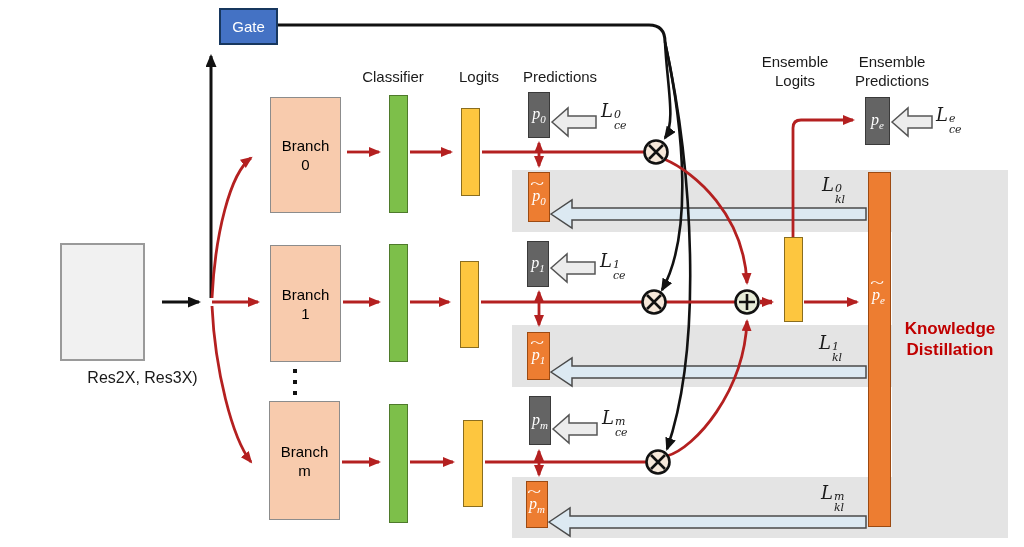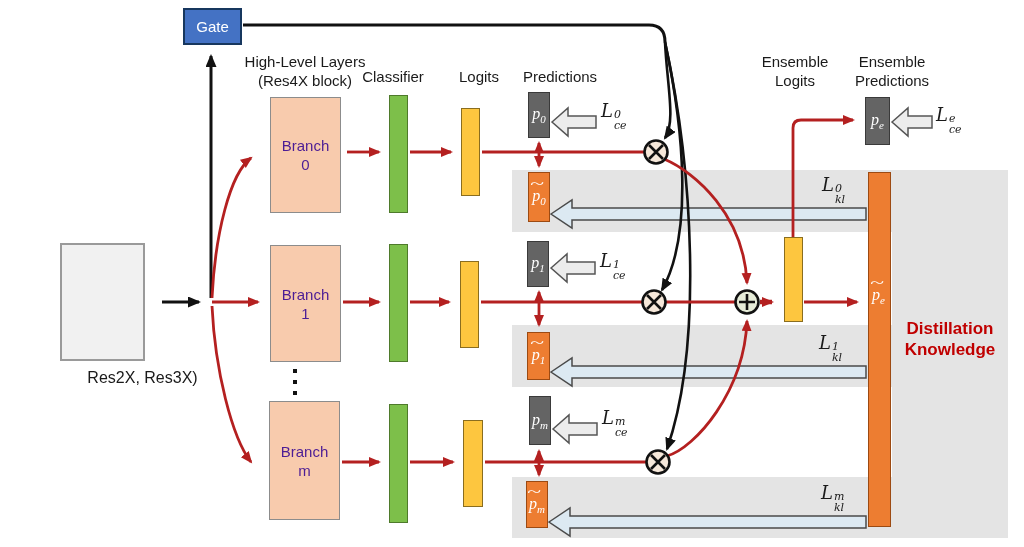--- a/index.html
+++ b/index.html
@@ -3,23 +3,23 @@
 <meta charset="utf-8">
 <style>
   html,body{margin:0;padding:0;background:#fff;}
   #canvas{position:relative;width:1024px;height:547px;background:#ffffff;overflow:hidden;
           font-family:"Liberation Sans",sans-serif;}
   .abs{position:absolute;}
   .band{background:#e4e4e4;}
   .lbl{color:#1a1a1a;font-size:15px;line-height:19px;text-align:center;white-space:nowrap;}
   .box{box-sizing:border-box;}
   .gate{background:#4472c4;border:2px solid #17375e;color:#fff;font-size:15px;
-        display:flex;align-items:center;justify-content:center;}
+        display:flex;align-items:center;justify-content:center;margin-left:36px;}
   .lowlevel{background:#f1f1f1;border:2px solid #9a9a9a;}
-  .branch{background:#f8cbad;border:1.5px solid #8c8c8c;color:#4c1d95;font-size:15px;line-height:19px;
+  .branch{background:#f8cbad;border:1.5px solid #8c8c8c;color:#000000;font-size:15px;line-height:19px;
           display:flex;flex-direction:column;align-items:center;justify-content:center;text-align:center;}
   .greenbar{background:#7dbf4a;border:1.5px solid #4e7a2b;}
   .yellowbar{background:#fdc63f;border:1.5px solid #8a6d1f;}
   .graybox{background:#646464;border:1px solid #3a3a3a;display:flex;align-items:center;justify-content:center;}
   .orangebox{background:#ed7d31;border:1px solid #9c4a12;display:flex;align-items:center;justify-content:center;}
   .orangetall{background:#ed7d31;border:1px solid #9c4a12;}
   .mathP{font-family:Liberation Serif, serif;font-style:italic;font-size:16px;color:#fff;position:relative;}
   .mathP sub{font-size:11px;font-style:italic;vertical-align:-4px;}
   .tilde{position:absolute;top:-11px;left:1px;font-size:15px;transform:scaleX(1.7);font-style:normal;}
   .mathL{font-family:"DejaVu Serif",serif;font-style:italic;font-size:18px;color:#1a1a1a;white-space:nowrap;}
@@ -178,24 +178,20 @@
   </div>
 
   <div class="abs box yellowbar" style="left:784px;top:237px;width:19px;height:85px;"></div>
   <div class="abs box graybox" style="left:865px;top:97px;width:25px;height:48px;">
     <span class="mathP"><span>p</span><sub>e</sub></span>
   </div>
   <div class="abs box orangetall" style="left:868px;top:172px;width:23px;height:355px;">
     <span class="mathP" style="position:absolute;left:3px;top:113px;"><span class="tilde">~</span><span>p</span><sub>e</sub></span>
   </div>
 
-  <div class="abs lbl" style="left:225px;top:52px;width:160px;">
-    <div>High-Level Layers</div>
-    <div>(Res4X block)</div>
-  </div>
   <div class="abs lbl" style="left:353px;top:67px;width:80px;">Classifier</div>
   <div class="abs lbl" style="left:449px;top:67px;width:60px;">Logits</div>
   <div class="abs lbl" style="left:515px;top:67px;width:90px;">Predictions</div>
   <div class="abs lbl" style="left:750px;top:52px;width:90px;">
     <div>Ensemble</div>
     <div>Logits</div>
   </div>
   <div class="abs lbl" style="left:842px;top:52px;width:100px;">
     <div>Ensemble</div>
     <div>Predictions</div>
@@ -243,17 +239,17 @@
       </span>
   </div>
   <div class="abs mathL" style="left:821px;top:482px;">
     <span>L</span><span class="mstack">
         <span>m</span>
         <span>kl</span>
       </span>
   </div>
 
   <div class="abs kd" style="left:892px;top:318px;width:116px;">
+    <div>Knowledge</div>
     <div>Distillation</div>
-    <div>Knowledge</div>
   </div>
 
 </div>
 
 </body></html>

